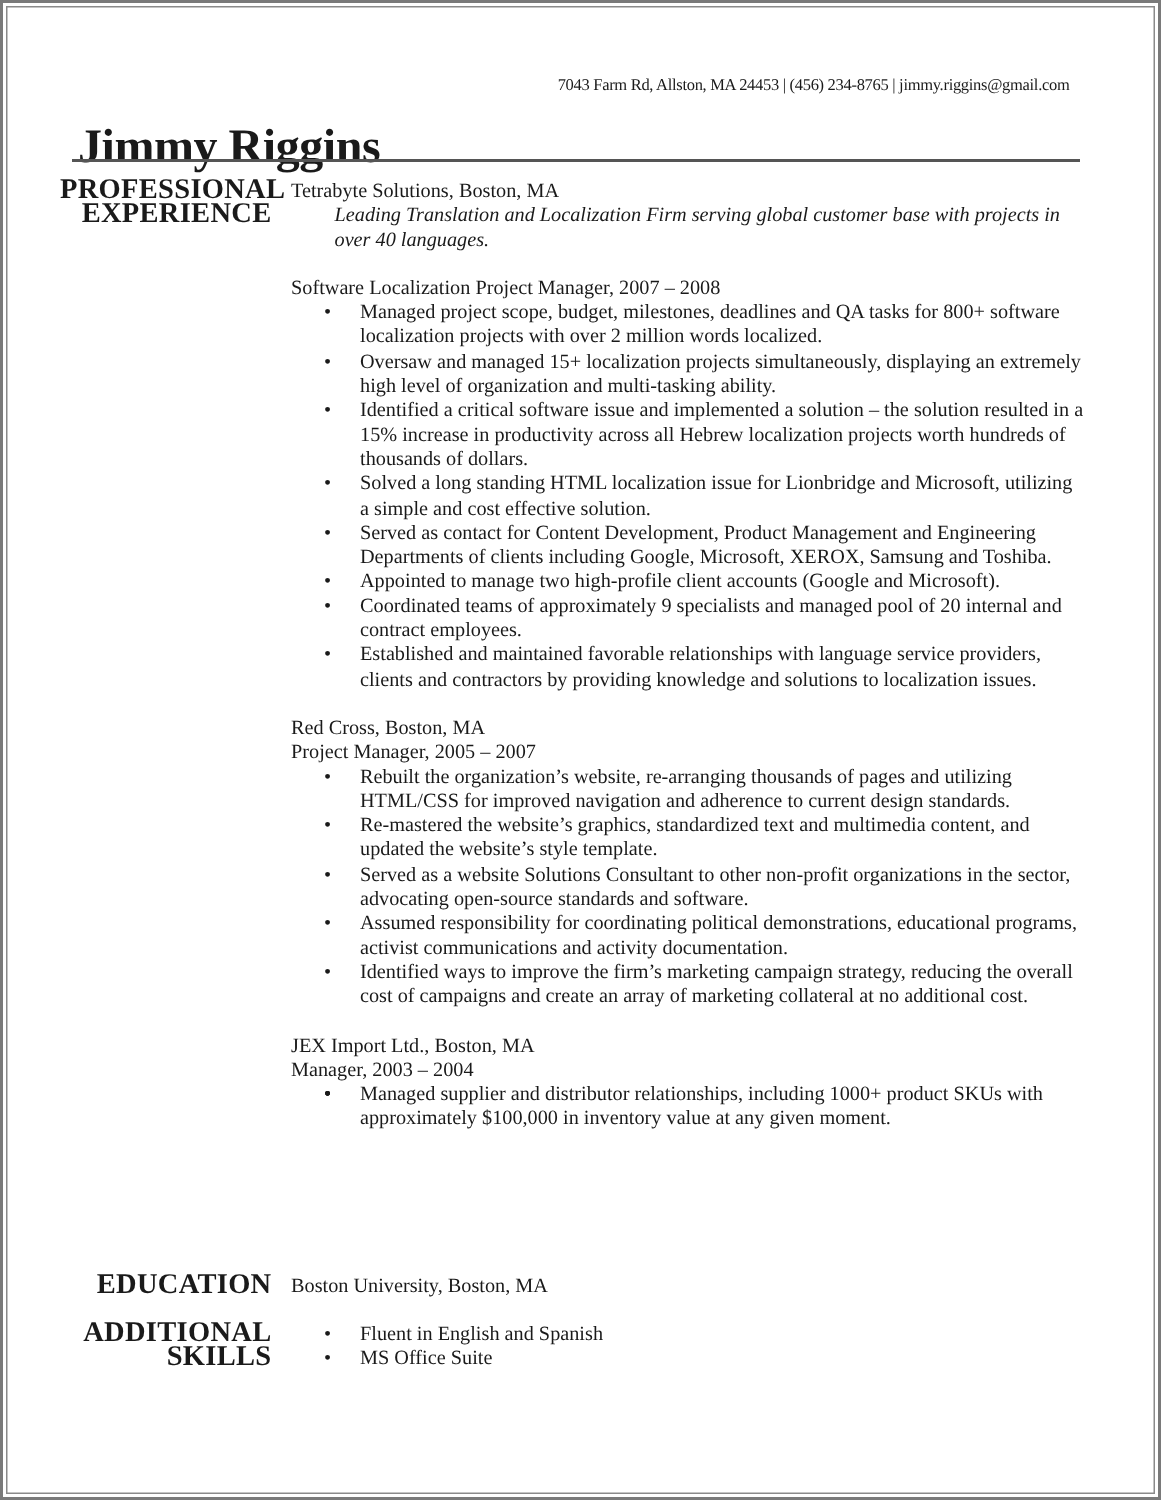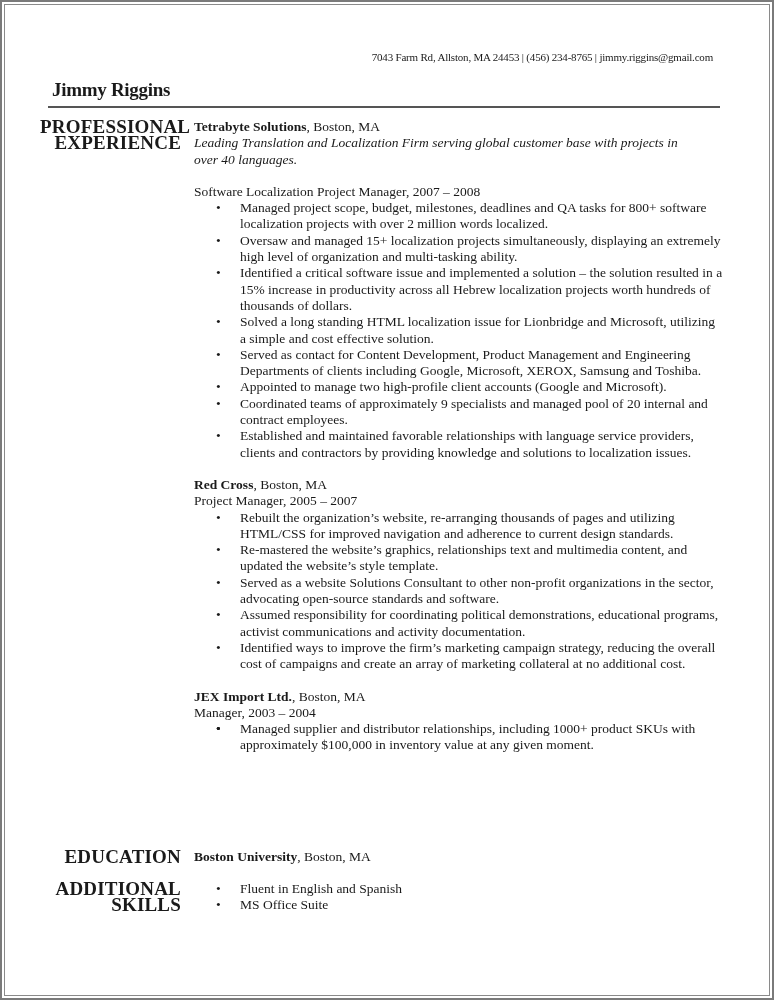--- a/index.html
+++ b/index.html
@@ -4,30 +4,30 @@
   <style>
     html, body { margin: 0; padding: 0; background: #ffffff; }
     body { width: 774px; height: 1000px; position: relative; overflow: hidden;
       font-family: "Liberation Serif", "DejaVu Serif", serif; color: #1a1a1a; }
     .frame-outer { position: absolute; left: 0; top: 0; width: 770px; height: 996px;
       border: 2px solid #7a7a7a; }
     .frame-inner { position: absolute; left: 4px; top: 4px; width: 764px; height: 990px;
       border: 1px solid #8a8a8a; }
     .contact { position: absolute; left: 0; width: 713px; top: 51px; text-align: right;
       font-size: 11px; letter-spacing: -0.2px; }
-    .name { position: absolute; left: 52px; top: 79px; font-size: 19px; font-weight: bold;
+    .name { position: absolute; left: 52px; top: 79px; font-size: 32px; font-weight: bold;
       letter-spacing: -0.3px; }
     .rule { position: absolute; left: 48px; width: 672px; top: 106px; height: 2px; background: #555; }
     .section { position: absolute; left: 0; width: 774px; }
     .label { position: absolute; left: 40px; width: 141px; text-align: right; font-weight: bold;
       font-size: 19px; line-height: 16px; letter-spacing: 0.2px; }
     .content { position: absolute; left: 194px; width: 530px; font-size: 13.5px; line-height: 16.3px; }
     .line { margin: 0; }
     .italic { font-style: italic; }
-    .bold { font-weight: bold; }
+    .bold { font-weight: normal; }
     ul { list-style: none; margin: 0; padding: 0; }
     li { position: relative; padding-left: 46px; margin: 0; }
     li .bullet { position: absolute; left: 22px; top: 0; }
     .gap { height: 16px; }
   </style>
 </head>
 <body>
 
 <div class="frame-outer"></div>
 <div class="frame-inner"></div>
@@ -38,42 +38,42 @@
 
 <div class="section" style="top:119px;">
   <div class="label">
     <div>PROFESSIONAL</div>
     <div>EXPERIENCE</div>
   </div>
   <div class="content">
 
     <div>
       <p class="line"><span class="bold">Tetrabyte Solutions</span><span>, Boston, MA</span></p>
-      <p class="line italic" style="width:510px;">Leading Translation and Localization Firm serving global customer base with projects in over 40 languages.</p>
+      <p class="line italic" style="width:510px;margin-left:29px;">Leading Translation and Localization Firm serving global customer base with projects in over 40 languages.</p>
       <div class="gap"></div>
       <p class="line">Software Localization Project Manager, 2007 – 2008</p>
       <ul>
         <li><span class="bullet">•</span><span>Managed project scope, budget, milestones, deadlines and QA tasks for 800+ software localization projects with over 2 million words localized.</span></li>
         <li><span class="bullet">•</span><span>Oversaw and managed 15+ localization projects simultaneously, displaying an extremely high level of organization and multi-tasking ability.</span></li>
         <li><span class="bullet">•</span><span>Identified a critical software issue and implemented a solution – the solution resulted in a 15% increase in productivity across all Hebrew localization projects worth hundreds of thousands of dollars.</span></li>
         <li><span class="bullet">•</span><span>Solved a long standing HTML localization issue for Lionbridge and Microsoft, utilizing a simple and cost effective solution.</span></li>
         <li><span class="bullet">•</span><span>Served as contact for Content Development, Product Management and Engineering Departments of clients including Google, Microsoft, XEROX, Samsung and Toshiba.</span></li>
         <li><span class="bullet">•</span><span>Appointed to manage two high-profile client accounts (Google and Microsoft).</span></li>
         <li><span class="bullet">•</span><span>Coordinated teams of approximately 9 specialists and managed pool of 20 internal and contract employees.</span></li>
         <li><span class="bullet">•</span><span>Established and maintained favorable relationships with language service providers, clients and contractors by providing knowledge and solutions to localization issues.</span></li>
       </ul>
     </div>
     <div class="gap"></div>
 
     <div>
       <p class="line"><span class="bold">Red Cross</span><span>, Boston, MA</span></p>
       <p class="line">Project Manager, 2005 – 2007</p>
       <ul>
         <li><span class="bullet">•</span><span>Rebuilt the organization’s website, re-arranging thousands of pages and utilizing HTML/CSS for improved navigation and adherence to current design standards.</span></li>
-        <li><span class="bullet">•</span><span>Re-mastered the website’s graphics, relationships text and multimedia content, and updated the website’s style template.</span></li>
+        <li><span class="bullet">•</span><span>Re-mastered the website’s graphics, standardized text and multimedia content, and updated the website’s style template.</span></li>
         <li><span class="bullet">•</span><span>Served as a website Solutions Consultant to other non-profit organizations in the sector, advocating open-source standards and software.</span></li>
         <li><span class="bullet">•</span><span>Assumed responsibility for coordinating political demonstrations, educational programs, activist communications and activity documentation.</span></li>
         <li><span class="bullet">•</span><span>Identified ways to improve the firm’s marketing campaign strategy, reducing the overall cost of campaigns and create an array of marketing collateral at no additional cost.</span></li>
       </ul>
     </div>
     <div class="gap"></div>
 
     <div>
       <p class="line"><span class="bold">JEX Import Ltd.</span><span>, Boston, MA</span></p>
       <p class="line">Manager, 2003 – 2004</p>

